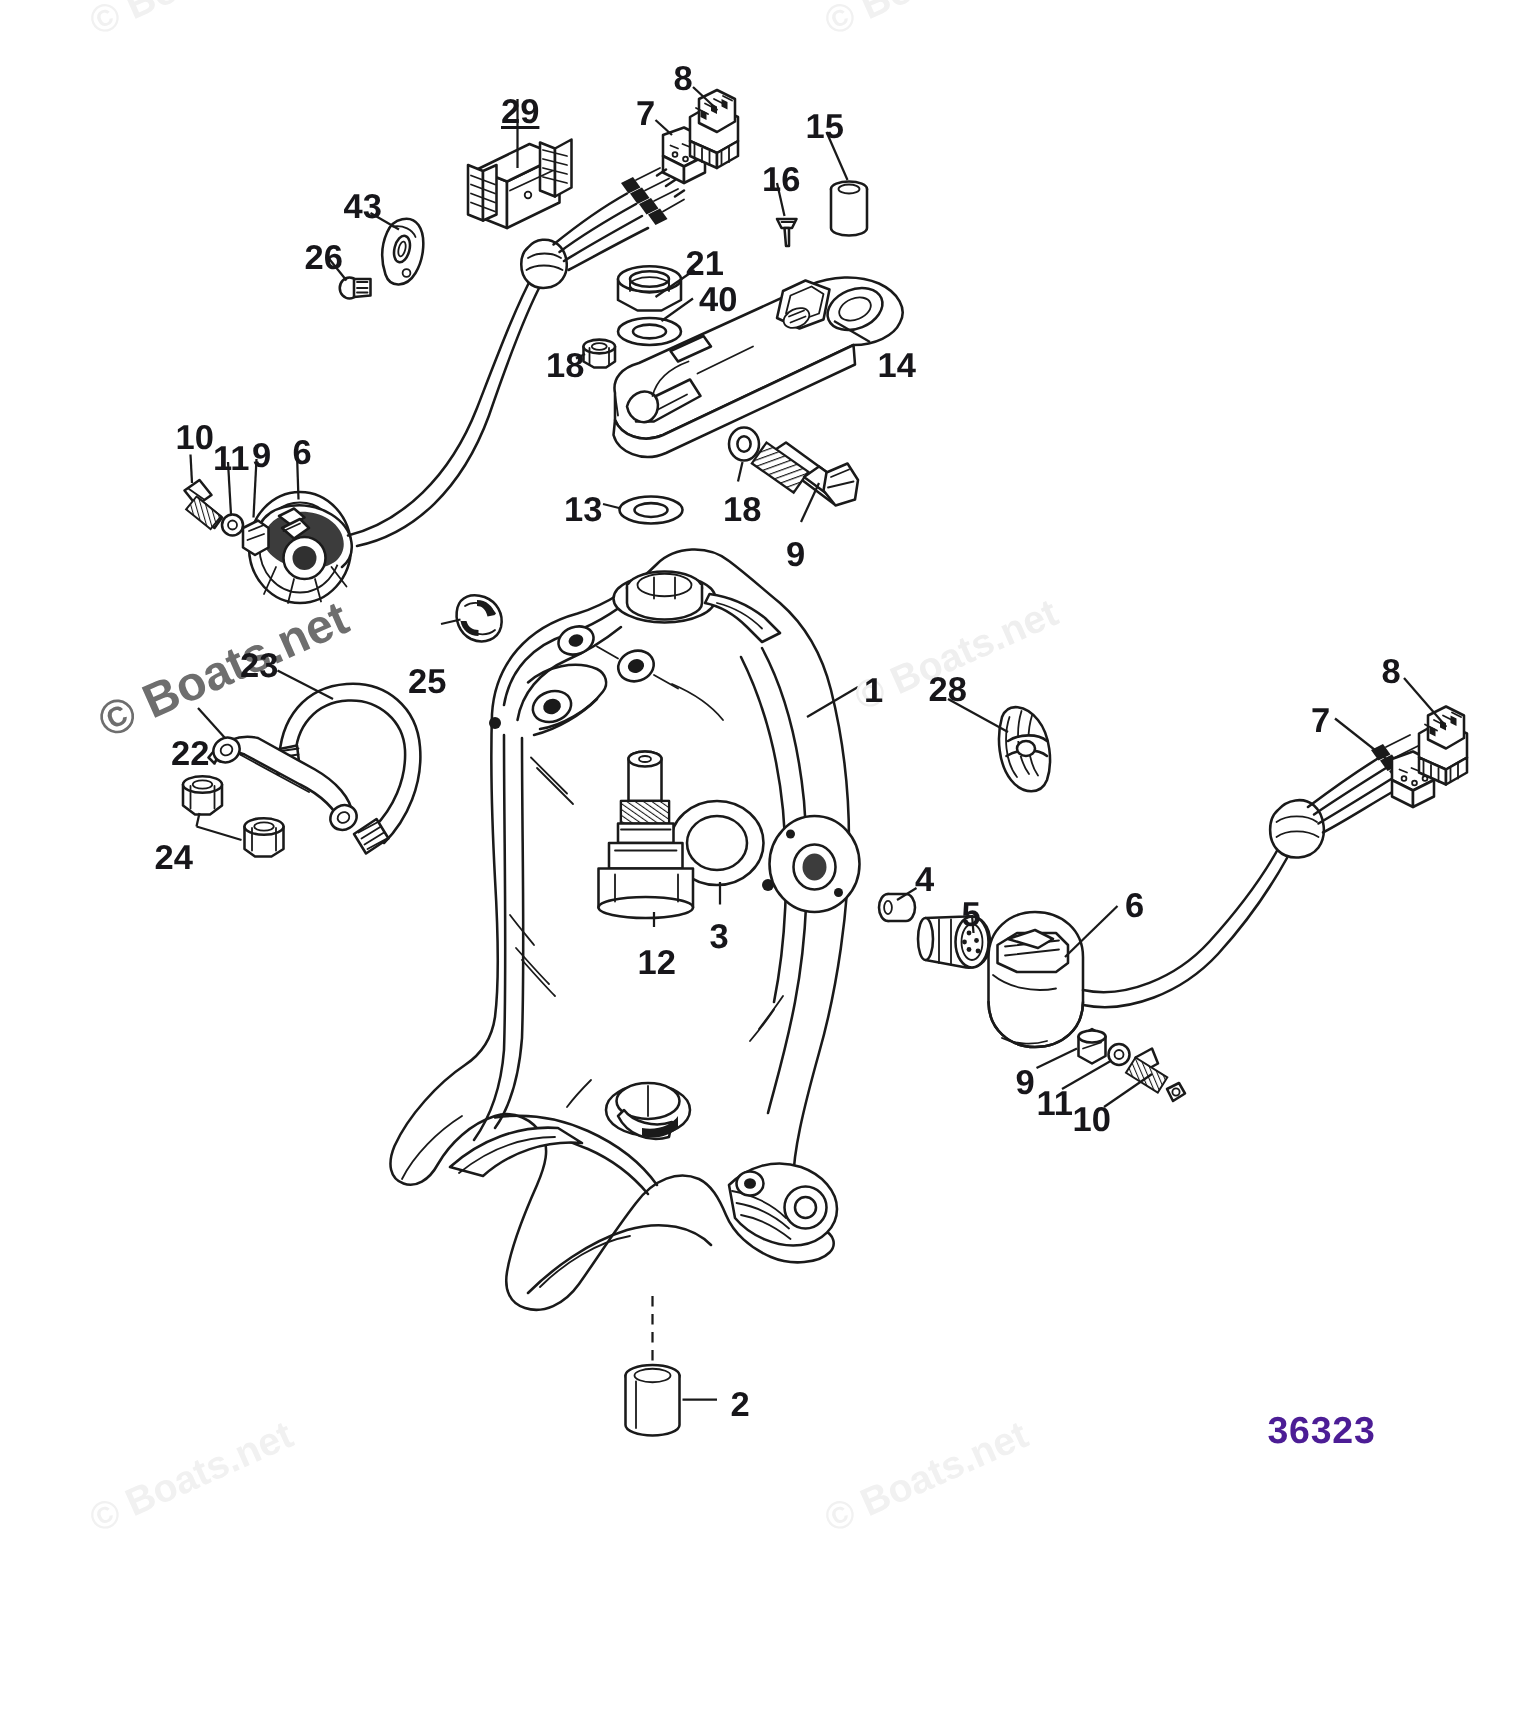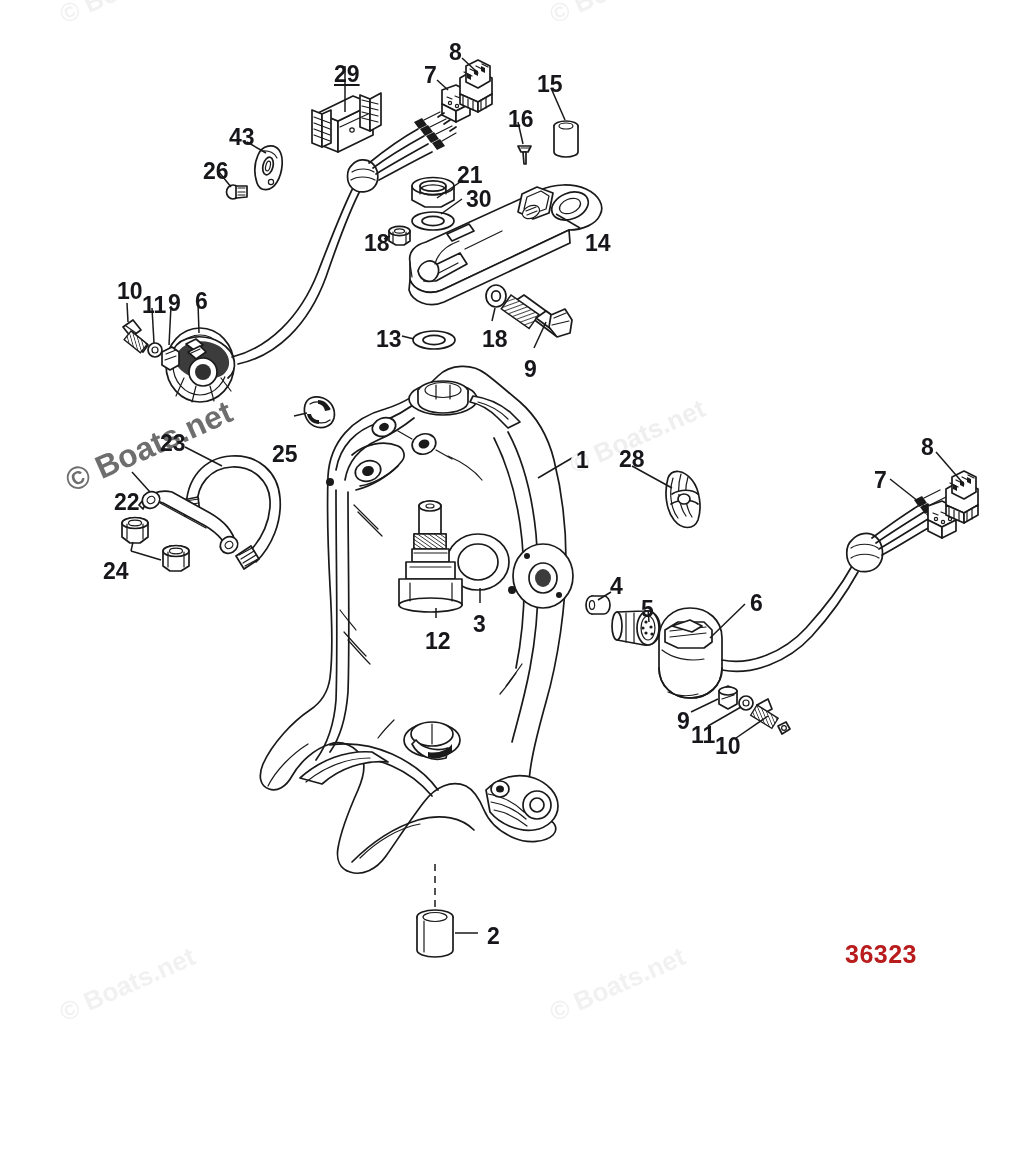--- a/index.html
+++ b/index.html
@@ -21,21 +21,21 @@
     line-height:1;
     white-space:nowrap;
     -webkit-user-select:none;user-select:none;
   }
   .drawingno{
     position:absolute;
     font-family:"Liberation Sans", sans-serif;
     font-weight:bold;
     font-size:25px;
     letter-spacing:0.5px;
-    color:#b91c1c;
+    color:#4c1d95;
   }
   
   .wm{
     position:absolute;
     font-family:"Liberation Sans", sans-serif;
     font-weight:bold;
     white-space:nowrap;
     -webkit-user-select:none;user-select:none;
     pointer-events:none;
   }
@@ -553,21 +553,21 @@
 
   <div id="callout-layer">
       <div class="callout" style="left: 334px; top: 63px; text-decoration: underline;">29</div>
       <div class="callout" style="left: 449px; top: 41px;">8</div>
       <div class="callout" style="left: 424px; top: 64px;">7</div>
       <div class="callout" style="left: 537px; top: 73px;">15</div>
       <div class="callout" style="left: 508px; top: 108px;">16</div>
       <div class="callout" style="left: 229px; top: 126px;">43</div>
       <div class="callout" style="left: 203px; top: 160px;">26</div>
       <div class="callout" style="left: 457px; top: 164px;">21</div>
-      <div class="callout" style="left: 466px; top: 188px;">30</div>
+      <div class="callout" style="left: 466px; top: 188px;">40</div>
       <div class="callout" style="left: 364px; top: 232px;">18</div>
       <div class="callout" style="left: 585px; top: 232px;">14</div>
       <div class="callout" style="left: 117px; top: 280px;">10</div>
       <div class="callout" style="left: 142px; top: 294px;">11</div>
       <div class="callout" style="left: 168px; top: 292px;">9</div>
       <div class="callout" style="left: 195px; top: 290px;">6</div>
       <div class="callout" style="left: 376px; top: 328px;">13</div>
       <div class="callout" style="left: 482px; top: 328px;">18</div>
       <div class="callout" style="left: 524px; top: 358px;">9</div>
       <div class="callout" style="left: 272px; top: 405px; margin-top: 38px;">25</div>

